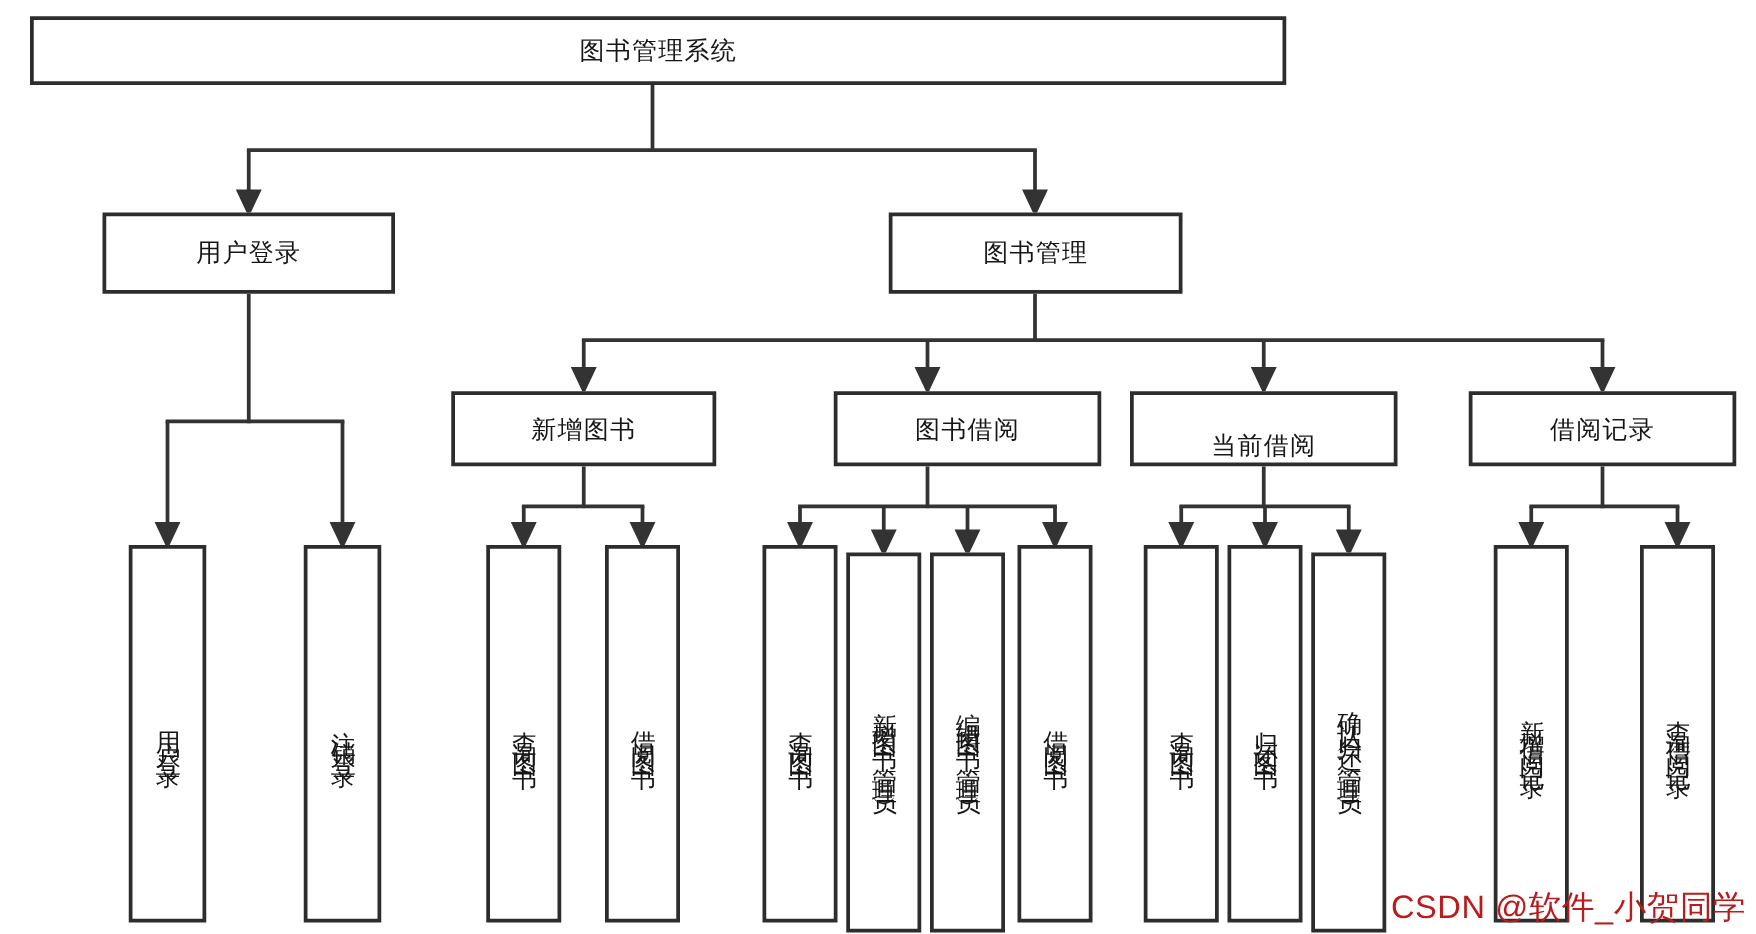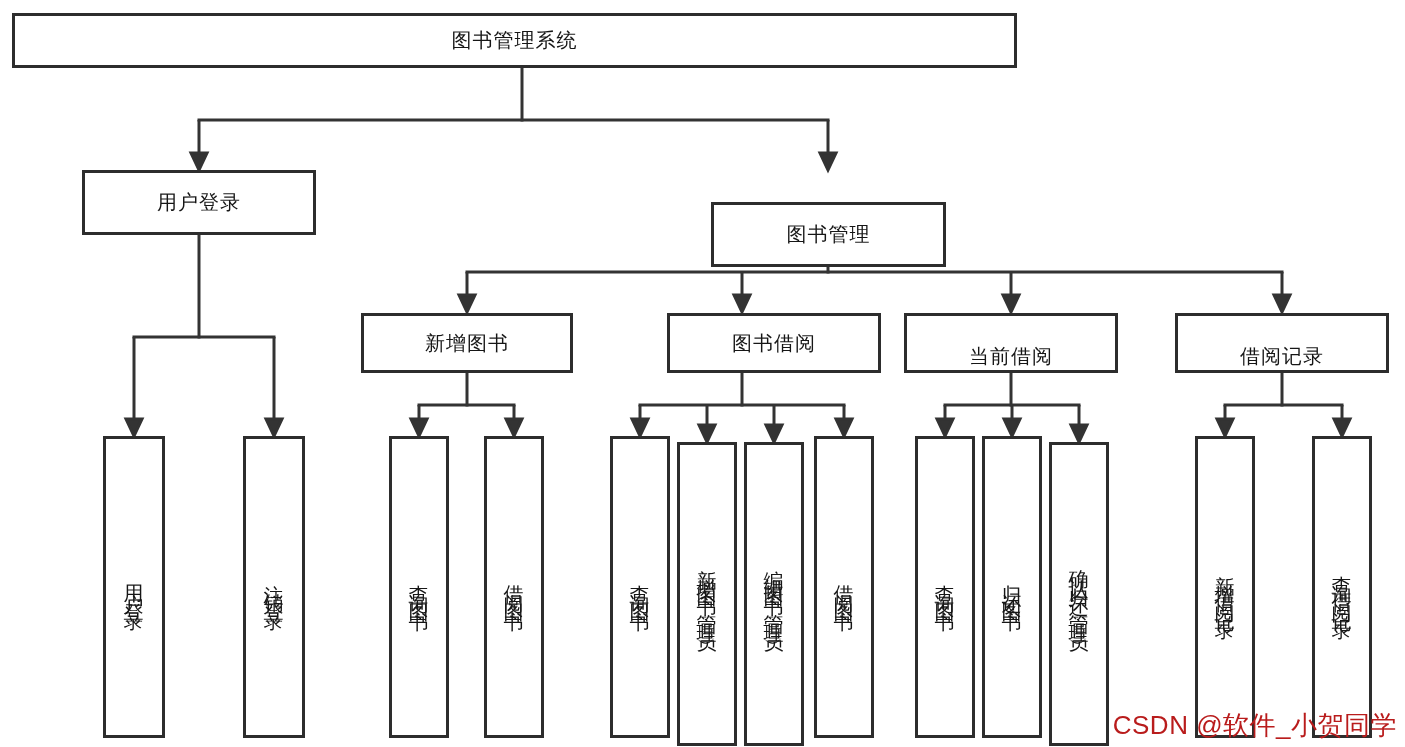--- a/index.html
+++ b/index.html
@@ -20,21 +20,21 @@
     display: flex;
     align-items: center;
     justify-content: center;
     color: #161616;
     font-size: 20px;
     letter-spacing: 1px;
     z-index: 2;
     white-space: nowrap;
   }
   
-  .root { left: 12px; top: 13px; width: 1005px; height: 55px; }
+  .root { left: 24px; top: 13px; width: 1005px; height: 55px; }
   .lvl2 { top: 170px; height: 65px; }
   .lvl3 { top: 313px; height: 60px; }
   .leaf { top: 436px; height: 302px; width: 60px; }
   .leaf.tall { top: 442px; height: 304px; }
   .vtext {
     writing-mode: vertical-rl;
     text-orientation: mixed;
     letter-spacing: 9px;
     font-size: 20px;
     line-height: 1;
@@ -118,34 +118,34 @@
     </g>
   </svg>
 
   <div class="node root">
     <span>图书管理系统</span>
   </div>
 
   <div class="node lvl2" style="left:82px;width:234px;">
     <span>用户登录</span>
   </div>
-  <div class="node lvl2" style="left:711px;width:235px;margin-top:32px;">
+  <div class="node lvl2" style="left:711px;width:235px;">
     <span>图书管理</span>
   </div>
 
   <div class="node lvl3" style="left:361px;width:212px;">
     <span>新增图书</span>
   </div>
   <div class="node lvl3" style="left:667px;width:214px;">
     <span>图书借阅</span>
   </div>
   <div class="node lvl3" style="left:904px;width:214px;align-items:flex-end;">
     <span>当前借阅</span>
   </div>
-  <div class="node lvl3" style="left:1175px;width:214px;align-items:flex-end;">
+  <div class="node lvl3" style="left:1175px;width:214px;">
     <span>借阅记录</span>
   </div>
 
   <div class="node leaf" style="left:103px;width:62px;">
     <span class="vtext">用户登录</span>
   </div>
   <div class="node leaf" style="left:243px;width:62px;">
     <span class="vtext">注销登录</span>
   </div>
 

